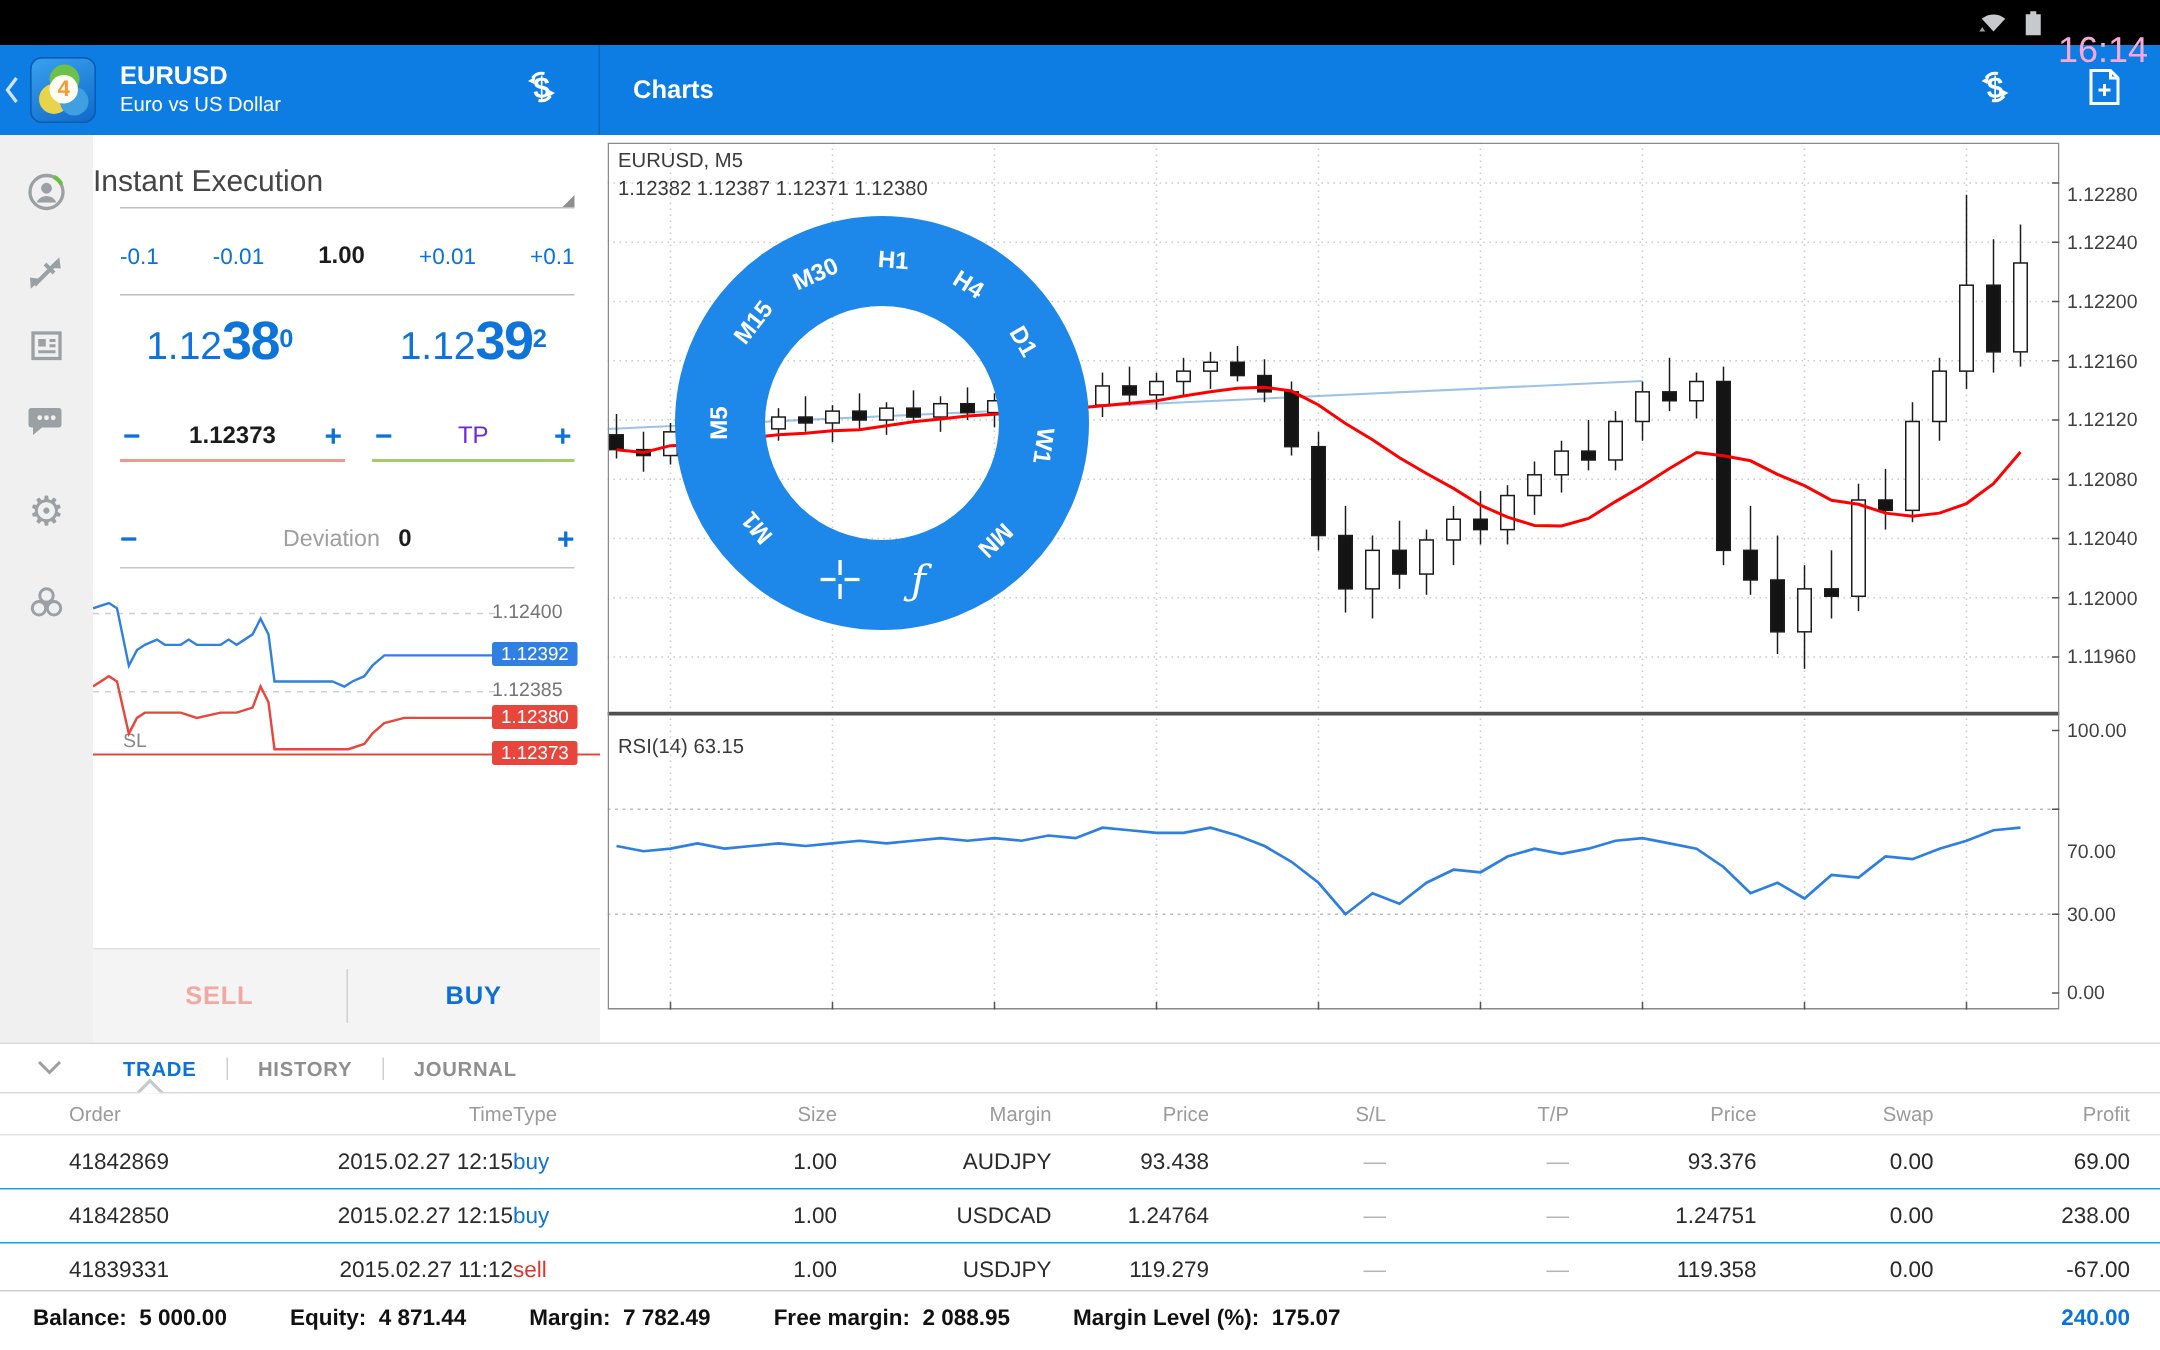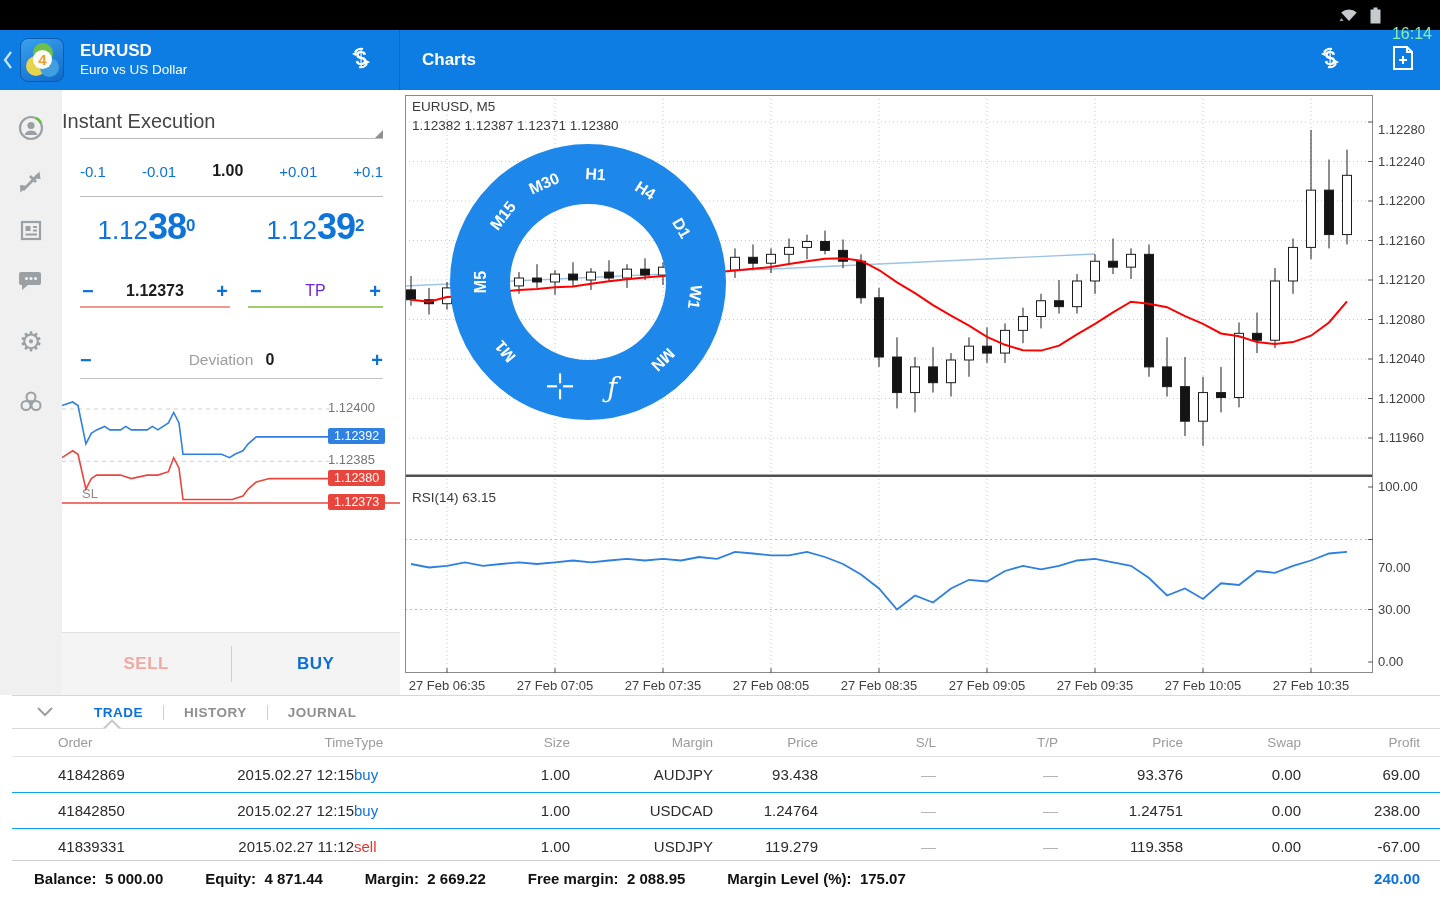--- a/index.html
+++ b/index.html
@@ -3,21 +3,21 @@
 <meta charset="utf-8">
 <style>
   html,body{margin:0;padding:0;background:#222;}
   *{box-sizing:border-box;}
   #app{width:1440px;height:900px;position:relative;background:#fff;
        font-family:"Liberation Sans",sans-serif;overflow:hidden;}
 
   
   #statusbar{height:30px;background:#000;display:flex;align-items:center;
              justify-content:flex-end;gap:10px;padding-right:8px;}
-  #statusbar .time{color:#86efac;font-size:16px;line-height:30px;margin-top:38px;}
+  #statusbar .time{color:#f9a8d4;font-size:24px;line-height:30px;margin-top:38px;}
 
   
   #header{height:60px;background:#0d7ce3;display:flex;align-items:center;}
   #hdr-left{width:400px;height:60px;display:flex;align-items:center;position:relative;
             border-right:1px solid rgba(0,0,0,0.15);}
   .back-chevron{width:16px;height:60px;display:flex;align-items:center;justify-content:center;}
   .mt-logo{width:44px;height:44px;border-radius:8px;position:relative;margin-left:4px;
            background:linear-gradient(155deg,#39a1ef 0%,#1069c9 100%);
            border:1px solid #0b5bb0;overflow:hidden;}
   .mt-logo .c1{position:absolute;left:12px;top:4px;width:20px;height:20px;border-radius:50%;background:#6fbf4b;}
@@ -83,21 +83,21 @@
   
   #chart-region{flex:1;position:relative;background:#fff;}
   #plot-svg,#dial-svg{position:absolute;left:5px;top:5px;}
   #dial-svg{pointer-events:none;}
   #paxis{position:absolute;left:978px;top:5px;width:62px;height:580px;}
   .ptick{position:absolute;left:0;font-size:13px;color:#414141;white-space:nowrap;}
   #taxis{position:absolute;left:5px;top:588px;width:968px;height:20px;}
   .ttick{position:absolute;width:96px;text-align:center;font-size:13px;color:#414141;top:0;}
 
   
-  #bottom{height:200px;border-top:1px solid #d7d7d7;background:#fff;position:relative;margin-left:12px;}
+  #bottom{height:200px;border-top:1px solid #d7d7d7;background:#fff;position:relative;}
   #tabbar{height:33px;display:flex;align-items:center;border-bottom:1px solid #d9d9d9;position:relative;}
   #tab-collapse{margin-left:24px;width:18px;height:12px;}
   .tab{font-size:13.5px;font-weight:bold;letter-spacing:.5px;color:#8f8f8f;padding:0 4px;}
   .tab.active{color:#0b72d9;}
   .tab:first-of-type{margin-left:36px;}
   .tab-div{width:1px;height:15px;background:#cfcfcf;margin:0 16px;}
   .notch-outer{position:absolute;left:91px;bottom:0;width:0;height:0;
     border-left:9px solid transparent;border-right:9px solid transparent;border-bottom:9px solid #c9c9c9;}
   .notch-inner{position:absolute;left:93px;bottom:-1px;width:0;height:0;
     border-left:7px solid transparent;border-right:7px solid transparent;border-bottom:7px solid #fff;}
@@ -482,31 +482,20 @@
           <div class="ptick" style="top: 177px;">1.12120</div>
           <div class="ptick" style="top: 216.5px;">1.12080</div>
           <div class="ptick" style="top: 256px;">1.12040</div>
           <div class="ptick" style="top: 295.5px;">1.12000</div>
           <div class="ptick" style="top: 335px;">1.11960</div>
           <div class="ptick" style="top: 384px;">100.00</div>
           <div class="ptick" style="top: 436.5px; margin-top: 28px;">70.00</div>
           <div class="ptick" style="top: 506.5px;">30.00</div>
           <div class="ptick" style="top: 559px;">0.00</div>
         </div>
-      <div id="taxis">
-          <div class="ttick" style="left: -6px;">27 Feb 06:35</div>
-          <div class="ttick" style="left: 102px;">27 Feb 07:05</div>
-          <div class="ttick" style="left: 210px;">27 Feb 07:35</div>
-          <div class="ttick" style="left: 318px;">27 Feb 08:05</div>
-          <div class="ttick" style="left: 426px;">27 Feb 08:35</div>
-          <div class="ttick" style="left: 534px;">27 Feb 09:05</div>
-          <div class="ttick" style="left: 642px;">27 Feb 09:35</div>
-          <div class="ttick" style="left: 750px;">27 Feb 10:05</div>
-          <div class="ttick" style="left: 858px;">27 Feb 10:35</div>
-        </div>
     </div>
   </div>
 
   <div id="bottom">
     <div id="tabbar">
       <svg id="tab-collapse" viewBox="0 0 18 12">
         <polyline points="2,2 9,9 16,2" fill="none" stroke="#9e9e9e" stroke-width="2"></polyline>
       </svg>
       <span id="tabs-holder" style="display:flex;align-items:center;">
           <span class="tab active">TRADE</span>
@@ -568,19 +557,19 @@
           <div class="cell-r t-dash">—</div>
           <div class="cell-r t-dash">—</div>
           <div class="cell-r">119.358</div>
           <div class="cell-r">0.00</div>
           <div class="cell-r">-67.00</div>
         </div>
       </div>
     <div id="acctbar">
       <span><span>Balance:</span>&nbsp; <span>5 000.00</span></span>
       <span><span>Equity:</span>&nbsp; <span>4 871.44</span></span>
-      <span><span>Margin:</span>&nbsp; <span>2 669.22</span></span>
+      <span><span>Margin:</span>&nbsp; <span>7 782.49</span></span>
       <span><span>Free margin:</span>&nbsp; <span>2 088.95</span></span>
       <span><span>Margin Level (%):</span>&nbsp; <span>175.07</span></span>
       <span id="acct-total">240.00</span>
     </div>
   </div>
 </div>
 
 </body></html>

